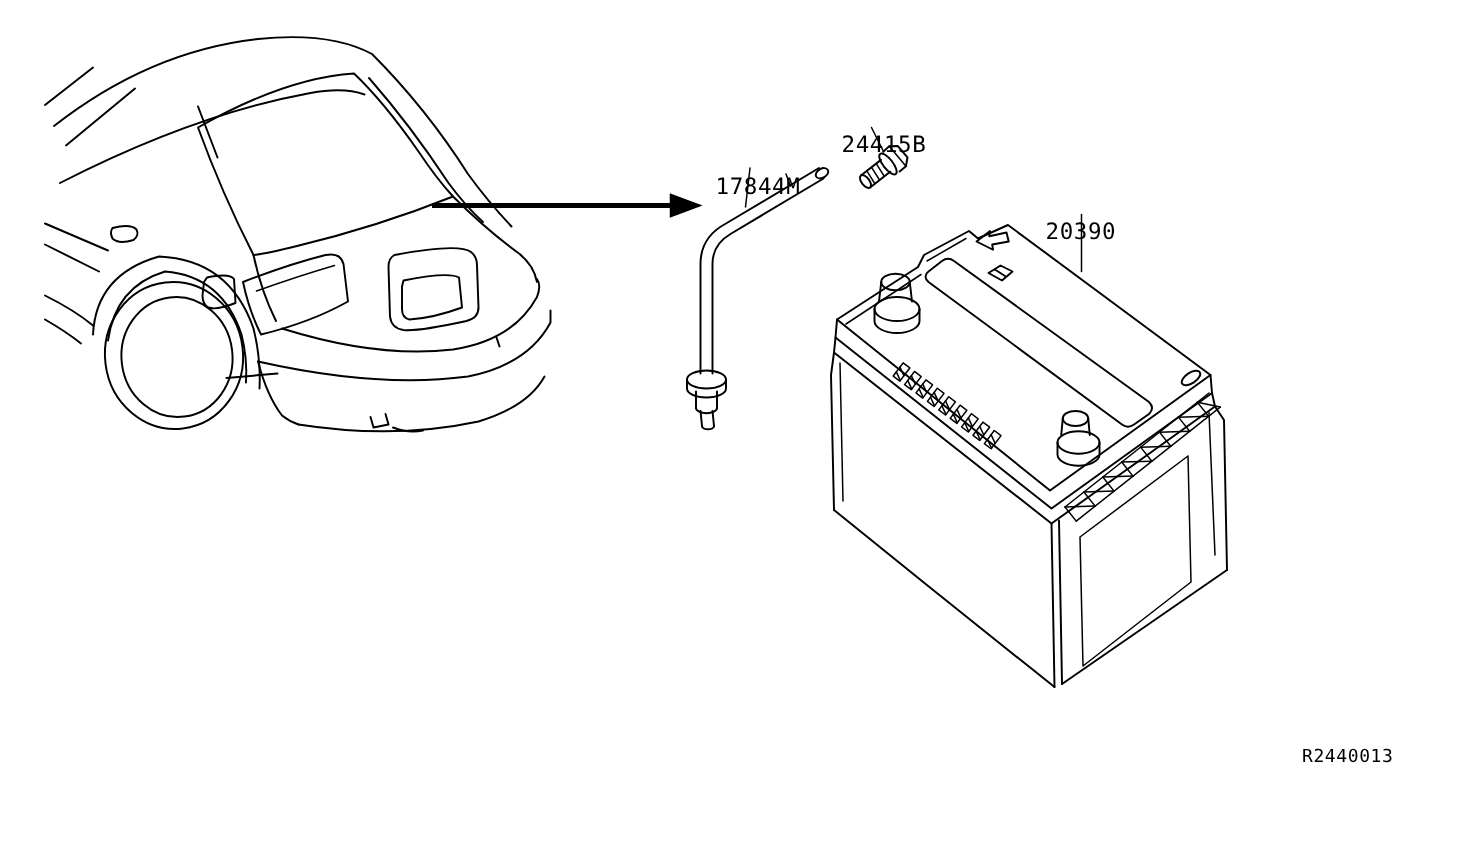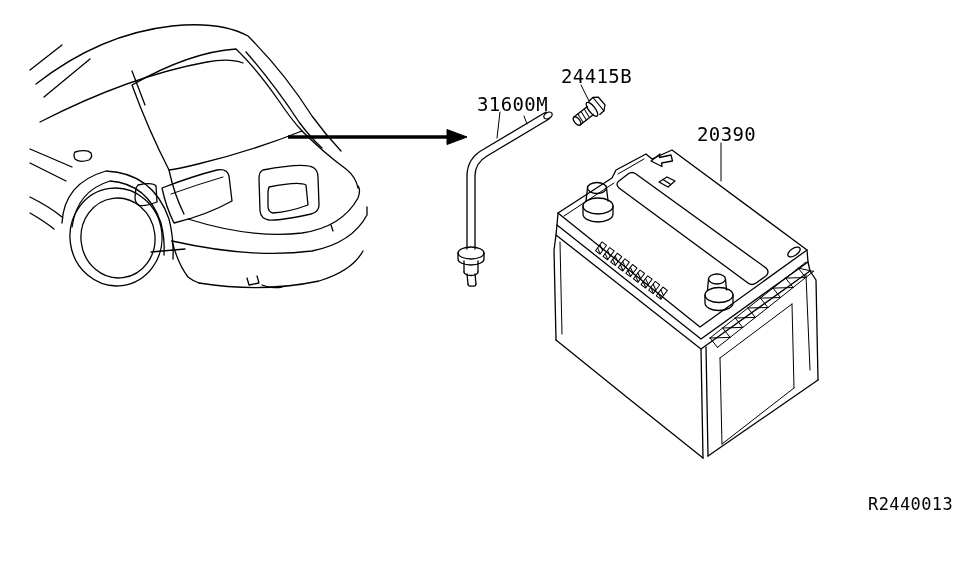--- a/index.html
+++ b/index.html
@@ -9,26 +9,27 @@
     position:relative; width:975px; height:566px;
     background:var(--bg); overflow:hidden;
     font-family:"DejaVu Sans Mono","Liberation Mono",monospace;
   }
   .stage svg { position:absolute; left:0; top:0; }
   .ln   { stroke:var(--line); fill:none; stroke-width:1.3; stroke-linecap:round; stroke-linejoin:round; }
   .thin { stroke:var(--line); fill:none; stroke-width:1;   stroke-linecap:round; stroke-linejoin:round; }
   .arrowline { stroke:var(--line); fill:none; stroke-width:3.4; }
   .fillshape { fill:var(--line); stroke:var(--line); }
   .part-label {
-    position:absolute; font-size:19px; line-height:15px;
+    position:absolute; font-size:15px; line-height:15px;
     color:var(--line); white-space:nowrap; letter-spacing:.4px;
     cursor:pointer;
+    margin-top:20px;
   }
   .ref-code {
-    position:absolute; font-size:17px; line-height:15px;
+    position:absolute; font-size:12px; line-height:15px;
     color:var(--line); white-space:nowrap; letter-spacing:.4px;
   }
 </style>
 </head>
 <body>
 
 <div class="stage">
 
   <svg width="975" height="566" viewBox="0 0 975 566">
 
@@ -185,20 +186,20 @@
       </g>
     </g>
 
     <g>
       <path class="thin" d="M 500 112 L 497 138"></path>
       <path class="thin" d="M 581 85 L 589 101"></path>
       <path class="thin" d="M 721 143 L 721 181"></path>
     </g>
   </svg>
 
-  <div class="part-label" style="left:477px; top:97px;">31600M</div>
+  <div class="part-label" style="left:477px; top:97px;">17844M</div>
 
   <div class="part-label" style="left:561px; top:69px;">24415B</div>
 
   <div class="part-label" style="left:697px; top:127px;">20390</div>
 
   <div class="ref-code" style="left:868px; top:497px;">R2440013</div>
 </div>
 
 </body></html>

